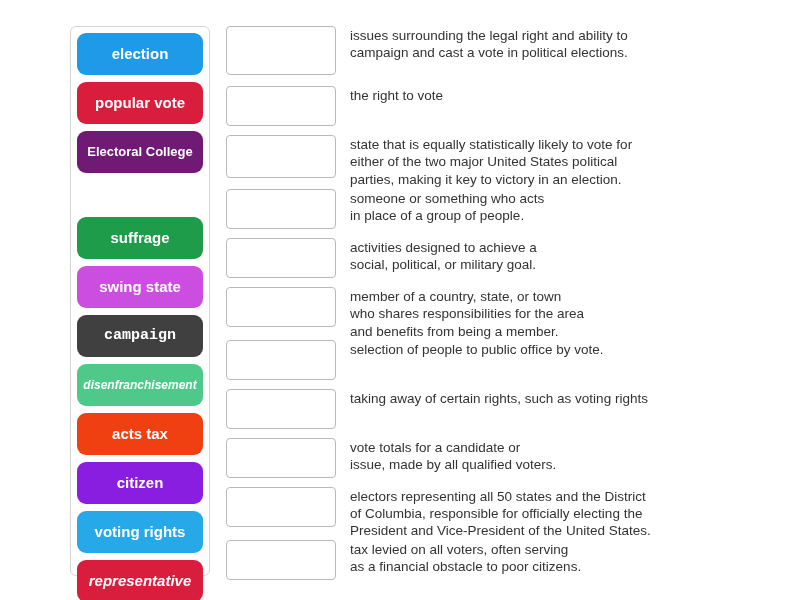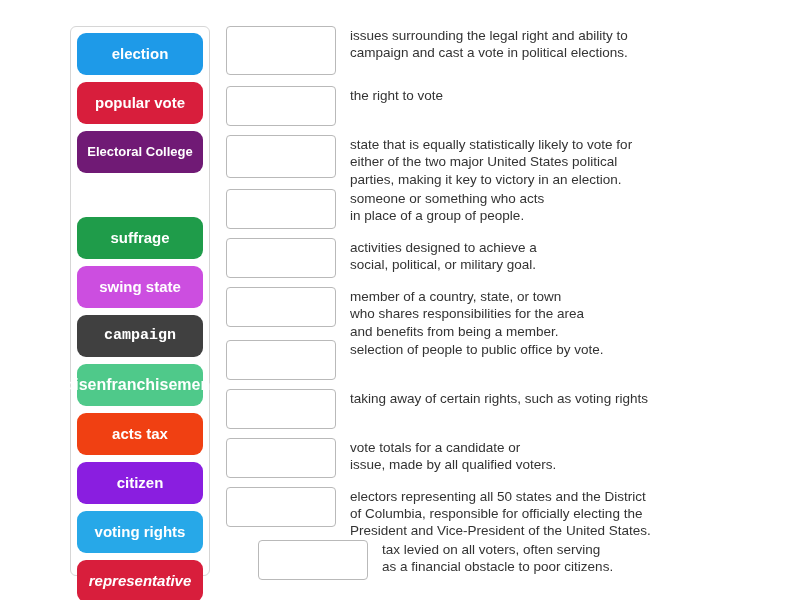--- a/index.html
+++ b/index.html
@@ -41,21 +41,21 @@
     display: flex;
     align-items: center;
     justify-content: center;
     text-align: center;
     line-height: 1.05;
     box-sizing: border-box;
     padding: 2px 4px;
     cursor: grab;
     user-select: none;
   }
-  .term-tile.small { font-size: 16px; }
+  .term-tile.small { font-size: 12px; font-style: italic; }
   .term-tile.medium { font-size: 13px; }
 
   
   .rows {
     position: absolute;
     left: 226px;
     top: 26px;
     width: 540px;
   }
   .row {
@@ -145,20 +145,20 @@
         <div class="dropzone" style="height: 38px;"></div>
         <div class="definition">vote totals for a candidate or
 issue, made by all qualified voters.</div>
       </div>
       <div class="row" style="min-height: 50px;">
         <div class="dropzone" style="height: 39px;"></div>
         <div class="definition">electors representing all 50 states and the District
 of Columbia, responsible for officially electing the
 President and Vice-President of the United States.</div>
       </div>
-      <div class="row" style="min-height: 49px; margin-left: 32px;">
+      <div class="row" style="min-height: 49px;">
         <div class="dropzone" style="height: 38px;"></div>
         <div class="definition">tax levied on all voters, often serving
 as a financial obstacle to poor citizens.</div>
       </div>
     </div>
 
 </div>
 
 </body></html>

